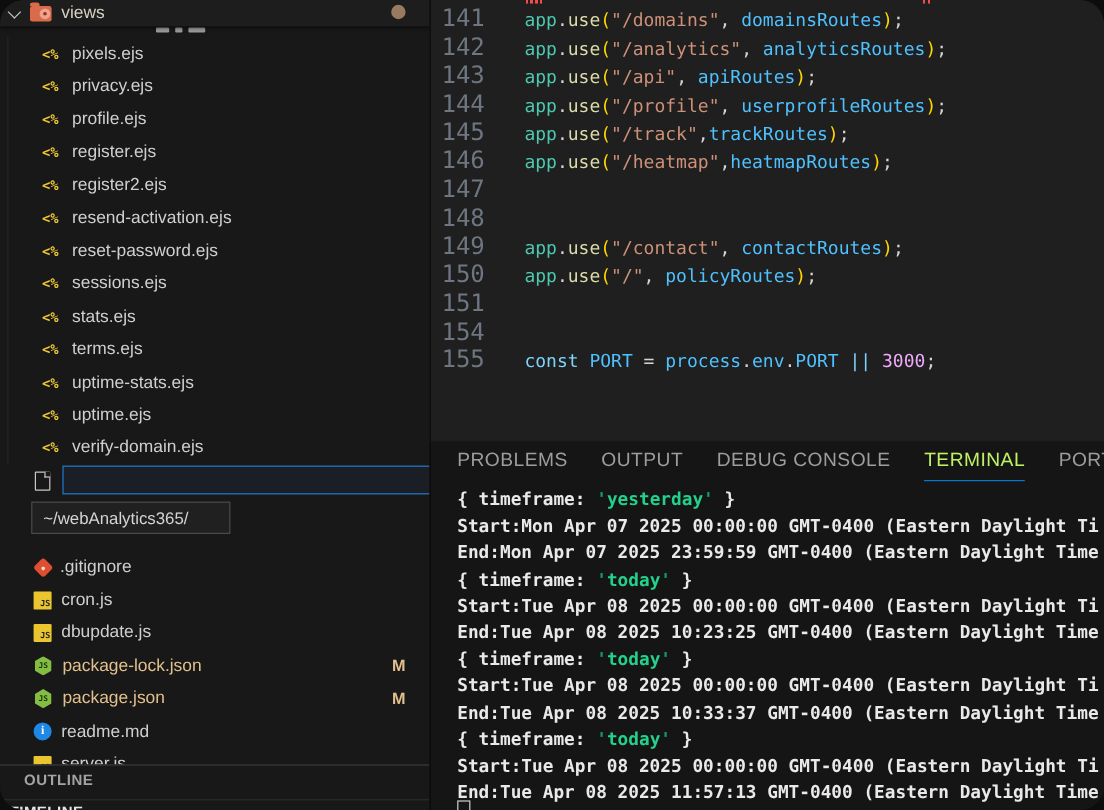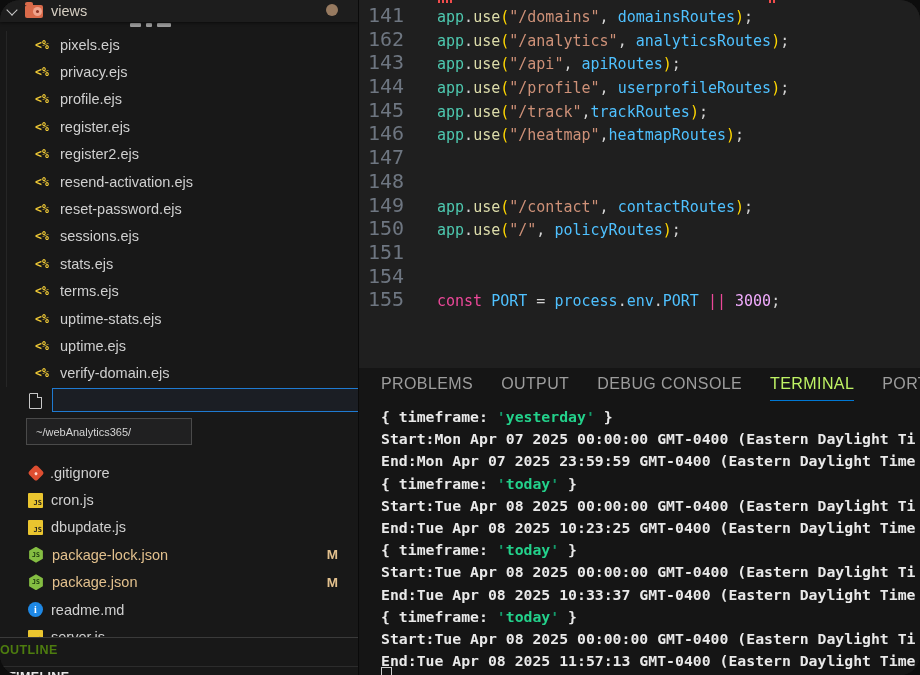--- a/index.html
+++ b/index.html
@@ -43,35 +43,35 @@
   .icon-info{width:15px;height:15px;flex:0 0 15px;border-radius:50%;background:#1e88e5;color:#fff;
       font:bold 10px/15px "Liberation Serif",serif;text-align:center;}
   
   #newfile-row{position:absolute;left:0;top:387px;width:358px;height:28px;display:flex;align-items:center;}
   .icon-file{width:11px;height:14px;border:1.3px solid #c8c8c8;border-radius:1px;position:relative;margin-left:29px;background:#181818;}
   .icon-file::before{content:'';position:absolute;top:-1.3px;right:-1.3px;width:4px;height:4px;background:#181818;
       border-left:1.3px solid #c8c8c8;border-bottom:1.3px solid #c8c8c8;}
   #newfile-input{position:absolute;left:52px;top:1px;width:302px;height:22px;background:#1b1e24;
       border:1.2px solid #1f7ad1;border-radius:0;color:#ddd;font-size:13.5px;padding:0 4px;outline:none;box-sizing:content-box;}
   #newfile-tooltip{position:absolute;left:26px;top:418px;width:155px;height:25px;background:#202021;
-      border:1px solid #4a4a4a;color:#d4d4d4;font-size:11px;display:flex;align-items:center;padding-left:9px;z-index:6;}
+      border:1px solid #4a4a4a;color:#d4d4d4;font-size:14px;display:flex;align-items:center;padding-left:9px;z-index:6;}
   
   #outline-section{position:absolute;left:0;top:637px;width:358px;height:23px;border-top:1px solid #3a3a3a;
       display:flex;align-items:center;background:#181818;}
-  #outline-section span{color:#4d7c0f;font-size:12.5px;font-weight:bold;letter-spacing:.4px;padding-left:0;}
+  #outline-section span{color:#a3a3a3;font-size:12.5px;font-weight:bold;letter-spacing:.4px;padding-left:20px;}
   #timeline-section{position:absolute;left:0;top:666px;width:358px;height:9px;border-top:1px solid #2c2c2c;overflow:hidden;background:#181818;}
   #timeline-section span{display:block;margin:3px 0 0 8px;color:#e6e6e6;font-size:12.5px;font-weight:bold;letter-spacing:.4px;}
   
   #editor{position:absolute;left:358px;top:0;width:562px;height:368px;background:#1f1f1f;border-left:1px solid #0a0a0a;
       overflow:hidden;box-sizing:border-box;}
   #code-lines{position:absolute;left:0;top:4px;width:562px;font-family:"DejaVu Sans Mono",monospace;}
   .code-line{white-space:pre;height:23.7px;line-height:23.7px;font-size:15px;}
   .ln{display:inline-block;width:45px;text-align:right;color:#6e7681;margin-right:33px;font-size:20px;}
   .tk-obj{color:#4ec9b0}.tk-pun{color:#d4d4d4}.tk-fn{color:#dcdcaa}.tk-br{color:#ffd700}
-  .tk-str{color:#ce9178}.tk-var{color:#4fc1ff}.tk-kw{color:#ec4899}.tk-num{color:#f0abfc}
+  .tk-str{color:#ce9178}.tk-var{color:#4fc1ff}.tk-kw{color:#7dd3fc}.tk-num{color:#f0abfc}
   .squiggle{position:absolute;top:0;height:3px;background:repeating-linear-gradient(90deg,#f14c4c 0 2px,transparent 2px 4px);}
   
   #panel{position:absolute;left:358px;top:368px;width:562px;height:307px;background:#151515;border-left:1px solid #0a0a0a;
       box-sizing:border-box;overflow:hidden;}
   #panel-tabs{position:absolute;left:22px;top:0;height:33px;display:flex;}
   .ptab{margin-right:28px;font-size:16px;letter-spacing:.4px;color:#9d9d9d;line-height:31px;
       border-bottom:1.5px solid transparent;cursor:pointer;white-space:nowrap;}
   .ptab.active{color:#bef264;border-bottom-color:#0078d4;}
   #terminal{position:absolute;left:22px;top:38px;width:560px;font-family:"DejaVu Sans Mono",monospace;}
   .tline{white-space:pre;height:22.2px;line-height:22.2px;font-size:14.8px;font-weight:600;}
@@ -199,21 +199,21 @@
     <div id="timeline-section">
       <span>TIMELINE</span>
     </div>
   </div>
 
   <div id="editor">
     <div class="squiggle" style="left:79px;width:16px"></div>
     <div class="squiggle" style="left:410px;width:7px"></div>
     <div id="code-lines">
         <div class="code-line"><span class="ln">141</span><span class="tk-obj">app</span><span class="tk-pun">.</span><span class="tk-fn">use</span><span class="tk-br">(</span><span class="tk-str">"/domains"</span><span class="tk-pun">, </span><span class="tk-var">domainsRoutes</span><span class="tk-br">)</span><span class="tk-pun">;</span></div>
-        <div class="code-line"><span class="ln">162</span><span class="tk-obj">app</span><span class="tk-pun">.</span><span class="tk-fn">use</span><span class="tk-br">(</span><span class="tk-str">"/analytics"</span><span class="tk-pun">, </span><span class="tk-var">analyticsRoutes</span><span class="tk-br">)</span><span class="tk-pun">;</span></div>
+        <div class="code-line"><span class="ln">142</span><span class="tk-obj">app</span><span class="tk-pun">.</span><span class="tk-fn">use</span><span class="tk-br">(</span><span class="tk-str">"/analytics"</span><span class="tk-pun">, </span><span class="tk-var">analyticsRoutes</span><span class="tk-br">)</span><span class="tk-pun">;</span></div>
         <div class="code-line"><span class="ln">143</span><span class="tk-obj">app</span><span class="tk-pun">.</span><span class="tk-fn">use</span><span class="tk-br">(</span><span class="tk-str">"/api"</span><span class="tk-pun">, </span><span class="tk-var">apiRoutes</span><span class="tk-br">)</span><span class="tk-pun">;</span></div>
         <div class="code-line"><span class="ln">144</span><span class="tk-obj">app</span><span class="tk-pun">.</span><span class="tk-fn">use</span><span class="tk-br">(</span><span class="tk-str">"/profile"</span><span class="tk-pun">, </span><span class="tk-var">userprofileRoutes</span><span class="tk-br">)</span><span class="tk-pun">;</span></div>
         <div class="code-line"><span class="ln">145</span><span class="tk-obj">app</span><span class="tk-pun">.</span><span class="tk-fn">use</span><span class="tk-br">(</span><span class="tk-str">"/track"</span><span class="tk-pun">,</span><span class="tk-var">trackRoutes</span><span class="tk-br">)</span><span class="tk-pun">;</span></div>
         <div class="code-line"><span class="ln">146</span><span class="tk-obj">app</span><span class="tk-pun">.</span><span class="tk-fn">use</span><span class="tk-br">(</span><span class="tk-str">"/heatmap"</span><span class="tk-pun">,</span><span class="tk-var">heatmapRoutes</span><span class="tk-br">)</span><span class="tk-pun">;</span></div>
         <div class="code-line"><span class="ln">147</span></div>
         <div class="code-line"><span class="ln">148</span></div>
         <div class="code-line"><span class="ln">149</span><span class="tk-obj">app</span><span class="tk-pun">.</span><span class="tk-fn">use</span><span class="tk-br">(</span><span class="tk-str">"/contact"</span><span class="tk-pun">, </span><span class="tk-var">contactRoutes</span><span class="tk-br">)</span><span class="tk-pun">;</span></div>
         <div class="code-line"><span class="ln">150</span><span class="tk-obj">app</span><span class="tk-pun">.</span><span class="tk-fn">use</span><span class="tk-br">(</span><span class="tk-str">"/"</span><span class="tk-pun">, </span><span class="tk-var">policyRoutes</span><span class="tk-br">)</span><span class="tk-pun">;</span></div>
         <div class="code-line"><span class="ln">151</span></div>
         <div class="code-line"><span class="ln">154</span></div>

